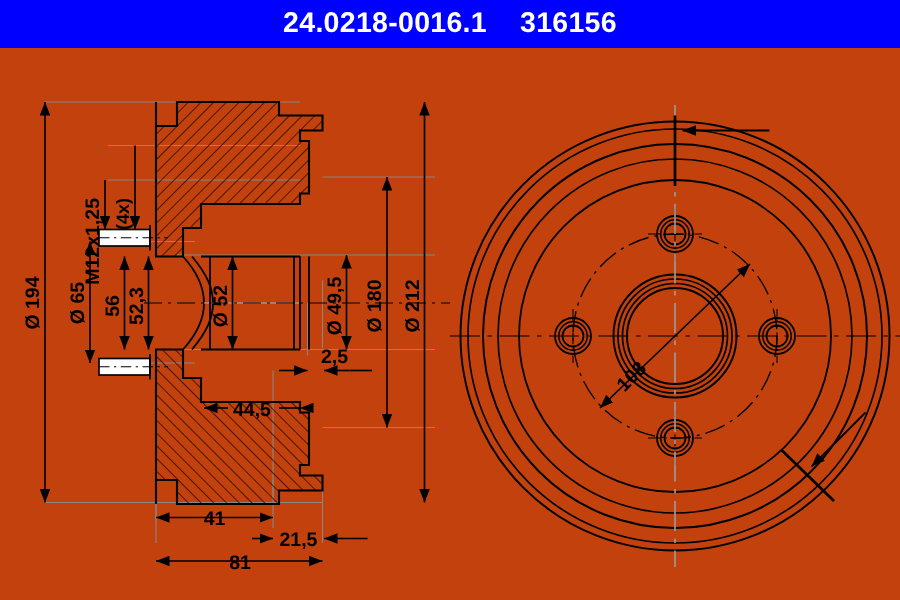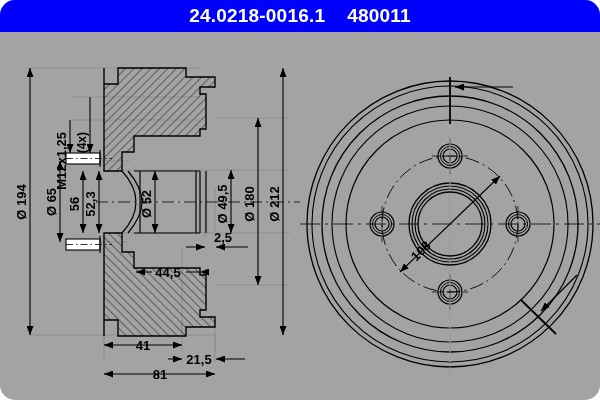--- a/index.html
+++ b/index.html
@@ -8,23 +8,22 @@
     padding: 0;
     background: #ffffff;
   }
   body {
     font-family: "Liberation Sans", sans-serif;
   }
   #page {
     position: relative;
     width: 600px;
     height: 400px;
-    background: #a3a3a3;
+    background: #c2410c;
     overflow: hidden;
-    border-radius: 15px;
   }
   #header-banner {
     position: absolute;
     left: 0;
     top: 0;
     width: 600px;
     height: 32px;
     background: #0000ff;
     display: flex;
     align-items: center;
@@ -64,21 +63,21 @@
   }
 </style>
 </head>
 <body>
 
 <div id="page">
 
   <div id="header-banner">
     <span class="htext">24.0218-0016.1</span>
     <span class="gap"></span>
-    <span class="htext">480011</span>
+    <span class="htext">316156</span>
   </div>
 
   <div id="drawing-area">
     <svg width="600" height="368" viewBox="0 0 600 368">
       <defs>
         <marker id="ar" markerWidth="9" markerHeight="7" refX="9" refY="3.5" orient="auto" markerUnits="userSpaceOnUse">
           <polygon points="0,0 9,3.5 0,7" fill="#000"></polygon>
         </marker>
         <marker id="arS" markerWidth="9" markerHeight="7" refX="0" refY="3.5" orient="auto" markerUnits="userSpaceOnUse">
           <polygon points="9,0 0,3.5 9,7" fill="#000"></polygon>

